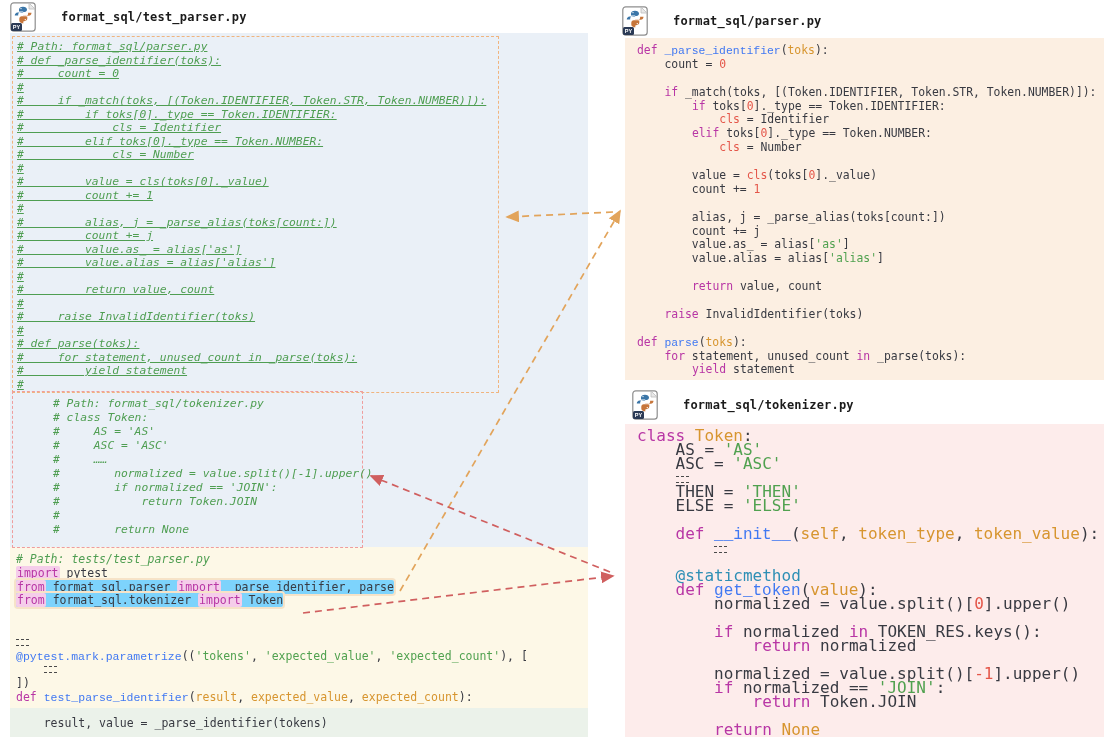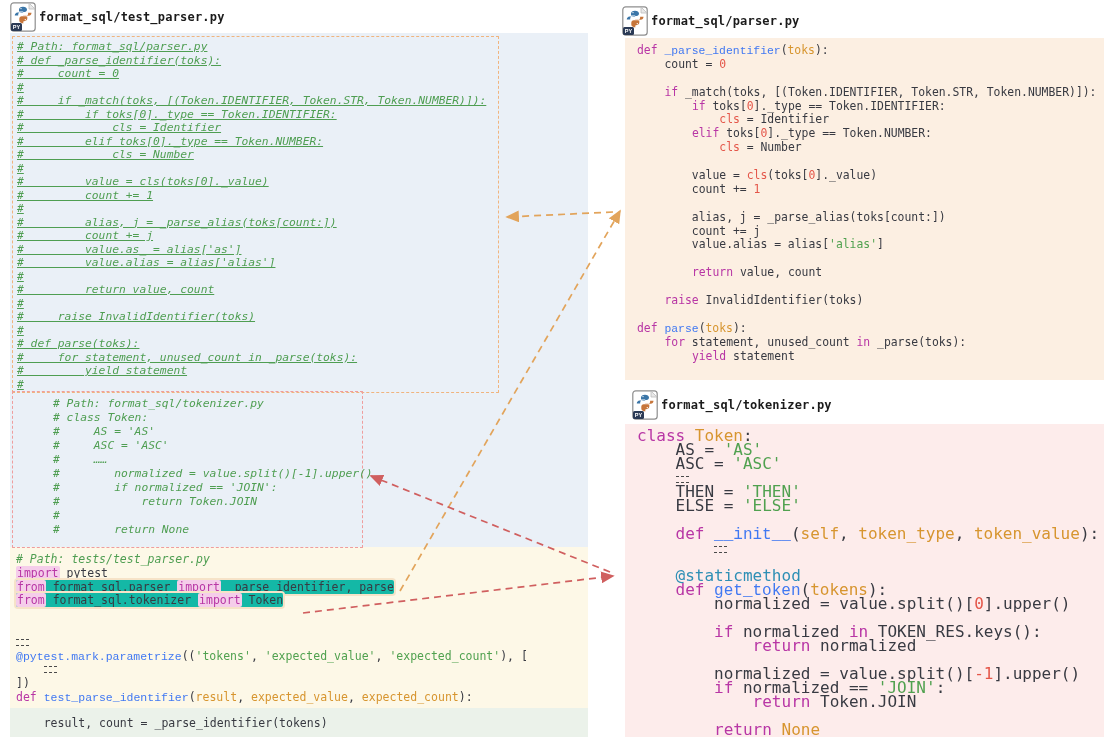--- a/index.html
+++ b/index.html
@@ -4,40 +4,40 @@
 <style>
   html,body{margin:0;padding:0;}
   body{width:1115px;height:737px;position:relative;background:#ffffff;overflow:hidden;
        font-family:"DejaVu Sans Mono","Liberation Mono",monospace;}
   .panel{position:absolute;}
   .bg-blue{background:#eaf0f7;}
   .bg-cream{background:#fdf8e7;}
   .bg-green{background:#ebf2ea;}
   .bg-peach{background:#fcefe2;}
   .bg-pink{background:#fdeceb;}
-  .chip{position:absolute;display:flex;align-items:center;gap:3px;background:#fff;}
+  .chip{position:absolute;display:flex;align-items:center;gap:25px;background:#fff;}
   .chip .lbl{font:700 12px "DejaVu Sans Mono","Liberation Mono",monospace;color:#1b1b1b;letter-spacing:.2px;}
   .dashbox{position:absolute;border:1.6px dashed;border-radius:1px;pointer-events:none;}
   .dash-orange{border-color:#f0b47e;}
   .dash-pink{border-color:#ef9d9d;}
   .code{position:absolute;font-size:11.3px;color:#383a42;}
   .cl{white-space:pre;height:var(--lh,13.5px);line-height:var(--lh,13.5px);}
   .com{font-style:italic;color:#4f9e52;}
   .tok-t{color:#383a42;}
   .tok-k{color:#b836a5;}
   .tok-kh{color:#b836a5;background:#f5cdea;border-radius:2px;padding:0 1px;}
   .tok-f{color:#4078f2;font-family:Liberation Mono, monospace;}
   .tok-cy{color:#2e8fb5;}
   .tok-o{color:#d7952f;}
   .tok-n{color:#e45649;}
   .tok-s{color:#50a14f;}
   .tok-c{color:#4f9e52;font-style:italic;}
   .tok-fold{display:inline-block;width:13px;height:5px;border-top:1.7px dashed #4a4a4a;
             border-bottom:1.7px dashed #4a4a4a;vertical-align:baseline;}
-  .row-hl{background:#14b8a6;border-radius:2px;box-shadow:0 0 0 2px #f6e3c8;}
+  .row-hl{background:#7dd3fc;border-radius:2px;box-shadow:0 0 0 2px #f6e3c8;}
   #arrows{position:absolute;left:0;top:0;pointer-events:none;}
 </style>
 </head>
 <body>
 
 <div class="panel bg-blue" style="left:10px;top:33px;width:578px;height:514px;"></div>
 <div class="panel bg-cream" style="left:10px;top:547px;width:578px;height:161px;"></div>
 <div class="panel bg-green" style="left:10px;top:708px;width:578px;height:29px;"></div>
 <div class="panel bg-peach" style="left:625px;top:38px;width:479px;height:342px;"></div>
 <div class="panel bg-pink" style="left:625px;top:424px;width:479px;height:313px;"></div>
@@ -134,37 +134,38 @@
     <div class="cl"><span class="row-hl"><span class="tok-kh">from</span><span class="tok-t"> format_sql.tokenizer </span><span class="tok-kh">import</span><span class="tok-t"> Token</span></span></div>
     <div class="cl"></div>
     <div class="cl"></div>
     <div class="cl"><span class="tok-fold" title="……"></span></div>
     <div class="cl"><span class="tok-f">@pytest.mark.parametrize</span><span class="tok-t">((</span><span class="tok-s">'tokens'</span><span class="tok-t">, </span><span class="tok-s">'expected_value'</span><span class="tok-t">, </span><span class="tok-s">'expected_count'</span><span class="tok-t">), [</span></div>
     <div class="cl"><span class="tok-t">    </span><span class="tok-fold" title="……"></span></div>
     <div class="cl"><span class="tok-t">])</span></div>
     <div class="cl"><span class="tok-k">def</span><span class="tok-t"> </span><span class="tok-f">test_parse_identifier</span><span class="tok-t">(</span><span class="tok-o">result</span><span class="tok-t">, </span><span class="tok-o">expected_value</span><span class="tok-t">, </span><span class="tok-o">expected_count</span><span class="tok-t">):</span></div>
   </div>
 <div class="code" style="left:16px;top:716px;--lh:14px;font-size:11.5px;">
-    <div class="cl"><span class="tok-t">    result, count = _parse_identifier(tokens)</span></div>
+    <div class="cl"><span class="tok-t">    result, value = _parse_identifier(tokens)</span></div>
   </div>
 <div class="code" style="left:637px;top:44px;--lh:13.9px;font-size:11.4px;">
     <div class="cl"><span class="tok-k">def</span><span class="tok-t"> </span><span class="tok-f">_parse_identifier</span><span class="tok-t">(</span><span class="tok-o">toks</span><span class="tok-t">):</span></div>
     <div class="cl"><span class="tok-t">    count = </span><span class="tok-n">0</span></div>
     <div class="cl"></div>
     <div class="cl"><span class="tok-t">    </span><span class="tok-k">if</span><span class="tok-t"> _match(toks, [(Token.IDENTIFIER, Token.STR, Token.NUMBER)]):</span></div>
     <div class="cl"><span class="tok-t">        </span><span class="tok-k">if</span><span class="tok-t"> toks[</span><span class="tok-n">0</span><span class="tok-t">]._type == Token.IDENTIFIER:</span></div>
     <div class="cl"><span class="tok-t">            </span><span class="tok-n">cls</span><span class="tok-t"> = Identifier</span></div>
     <div class="cl"><span class="tok-t">        </span><span class="tok-k">elif</span><span class="tok-t"> toks[</span><span class="tok-n">0</span><span class="tok-t">]._type == Token.NUMBER:</span></div>
     <div class="cl"><span class="tok-t">            </span><span class="tok-n">cls</span><span class="tok-t"> = Number</span></div>
     <div class="cl"></div>
     <div class="cl"><span class="tok-t">        value = </span><span class="tok-n">cls</span><span class="tok-t">(toks[</span><span class="tok-n">0</span><span class="tok-t">]._value)</span></div>
     <div class="cl"><span class="tok-t">        count += </span><span class="tok-n">1</span></div>
     <div class="cl"></div>
     <div class="cl"><span class="tok-t">        alias, j = _parse_alias(toks[count:])</span></div>
     <div class="cl"><span class="tok-t">        count += j</span></div>
+    <div class="cl"><span class="tok-t">        value.as_ = alias[</span><span class="tok-s">'as'</span><span class="tok-t">]</span></div>
     <div class="cl"><span class="tok-t">        value.alias = alias[</span><span class="tok-s">'alias'</span><span class="tok-t">]</span></div>
     <div class="cl"></div>
     <div class="cl"><span class="tok-t">        </span><span class="tok-k">return</span><span class="tok-t"> value, count</span></div>
     <div class="cl"></div>
     <div class="cl"><span class="tok-t">    </span><span class="tok-k">raise</span><span class="tok-t"> InvalidIdentifier(toks)</span></div>
     <div class="cl"></div>
     <div class="cl"><span class="tok-k">def</span><span class="tok-t"> </span><span class="tok-f">parse</span><span class="tok-t">(</span><span class="tok-o">toks</span><span class="tok-t">):</span></div>
     <div class="cl"><span class="tok-t">    </span><span class="tok-k">for</span><span class="tok-t"> statement, unused_count </span><span class="tok-k">in</span><span class="tok-t"> _parse(toks):</span></div>
     <div class="cl"><span class="tok-t">        </span><span class="tok-k">yield</span><span class="tok-t"> statement</span></div>
   </div>
@@ -173,21 +174,21 @@
     <div class="cl"><span class="tok-t">    AS = </span><span class="tok-s">'AS'</span></div>
     <div class="cl"><span class="tok-t">    ASC = </span><span class="tok-s">'ASC'</span></div>
     <div class="cl"><span class="tok-t">    </span><span class="tok-fold" title="……"></span></div>
     <div class="cl"><span class="tok-t">    THEN = </span><span class="tok-s">'THEN'</span></div>
     <div class="cl"><span class="tok-t">    ELSE = </span><span class="tok-s">'ELSE'</span></div>
     <div class="cl"></div>
     <div class="cl"><span class="tok-t">    </span><span class="tok-k">def</span><span class="tok-t"> </span><span class="tok-f">__init__</span><span class="tok-t">(</span><span class="tok-o">self</span><span class="tok-t">, </span><span class="tok-o">token_type</span><span class="tok-t">, </span><span class="tok-o">token_value</span><span class="tok-t">):</span></div>
     <div class="cl"><span class="tok-t">        </span><span class="tok-fold" title="……"></span></div>
     <div class="cl"></div>
     <div class="cl"><span class="tok-t">    </span><span class="tok-cy">@staticmethod</span></div>
-    <div class="cl"><span class="tok-t">    </span><span class="tok-k">def</span><span class="tok-t"> </span><span class="tok-f">get_token</span><span class="tok-t">(</span><span class="tok-o">tokens</span><span class="tok-t">):</span></div>
+    <div class="cl"><span class="tok-t">    </span><span class="tok-k">def</span><span class="tok-t"> </span><span class="tok-f">get_token</span><span class="tok-t">(</span><span class="tok-o">value</span><span class="tok-t">):</span></div>
     <div class="cl"><span class="tok-t">        normalized = value.split()[</span><span class="tok-n">0</span><span class="tok-t">].upper()</span></div>
     <div class="cl"></div>
     <div class="cl"><span class="tok-t">        </span><span class="tok-k">if</span><span class="tok-t"> normalized </span><span class="tok-k">in</span><span class="tok-t"> TOKEN_RES.keys():</span></div>
     <div class="cl"><span class="tok-t">            </span><span class="tok-k">return</span><span class="tok-t"> normalized</span></div>
     <div class="cl"></div>
     <div class="cl"><span class="tok-t">        normalized = value.split()[</span><span class="tok-n">-1</span><span class="tok-t">].upper()</span></div>
     <div class="cl"><span class="tok-t">        </span><span class="tok-k">if</span><span class="tok-t"> normalized == </span><span class="tok-s">'JOIN'</span><span class="tok-t">:</span></div>
     <div class="cl"><span class="tok-t">            </span><span class="tok-k">return</span><span class="tok-t"> Token.JOIN</span></div>
     <div class="cl"></div>
     <div class="cl"><span class="tok-t">        </span><span class="tok-k">return</span><span class="tok-t"> </span><span class="tok-o">None</span></div>

